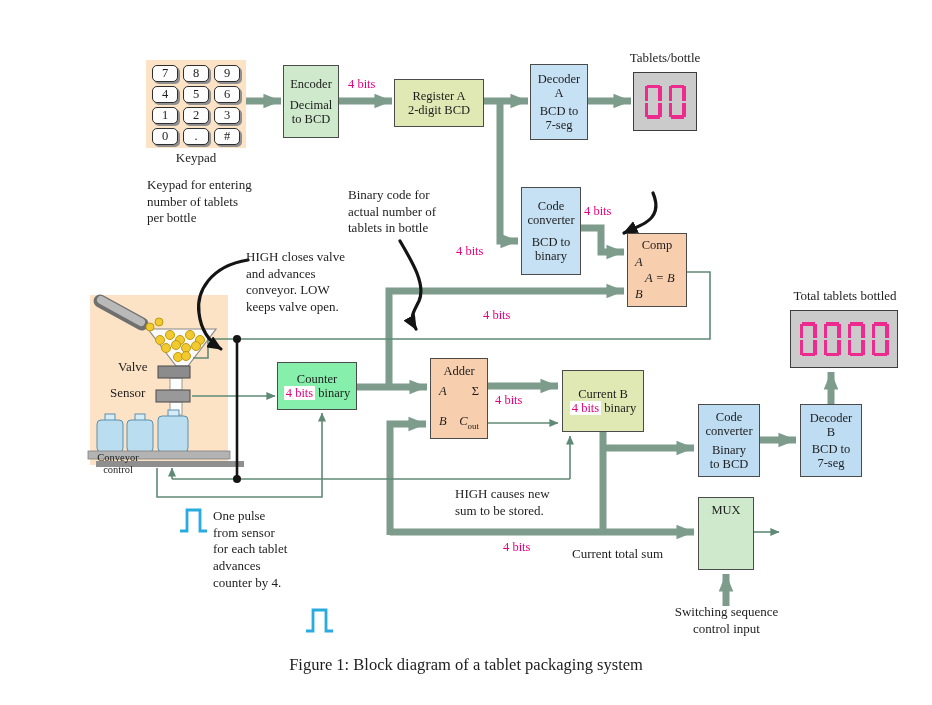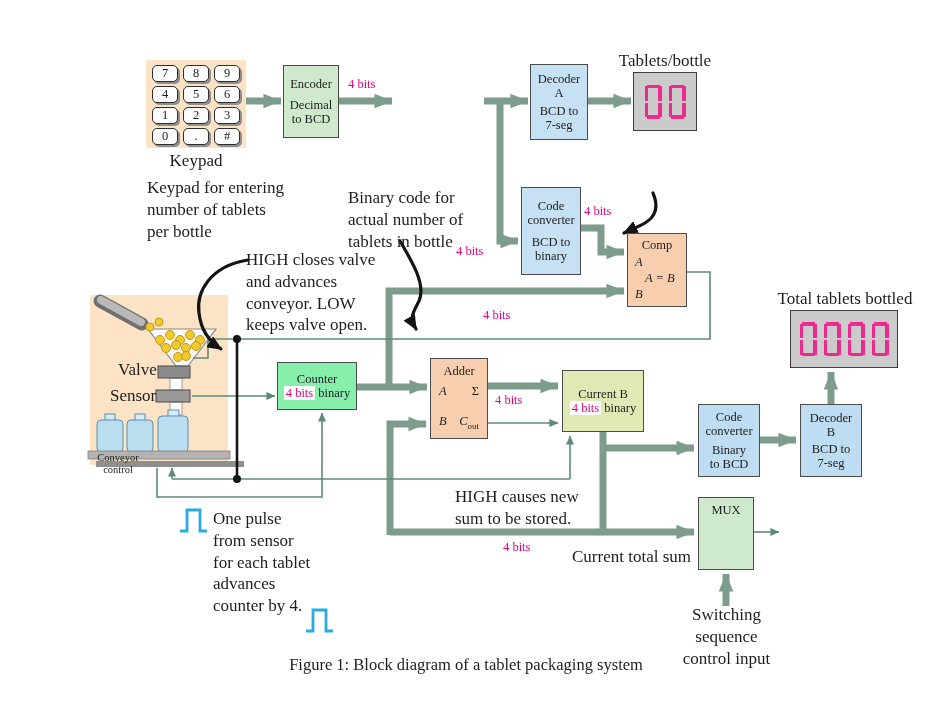--- a/index.html
+++ b/index.html
@@ -6,21 +6,21 @@
   #canvas{position:relative;width:932px;height:705px;background:#ffffff;
           font-family:"Liberation Serif","DejaVu Serif",serif;color:#1d1d1d;overflow:hidden;}
   svg{position:absolute;left:0;top:0;}
   .block{position:absolute;border:1.4px solid #4b4b4b;box-sizing:border-box;display:flex;
          flex-direction:column;align-items:center;justify-content:center;text-align:center;
          font-size:12.5px;line-height:1.14;padding:2px;}
   .bt,.bs{white-space:pre-line;}
   .bs{margin-top:7px;}
   .green{background:#cfe9cc;} .yellow{background:#e0e9b4;} .blue{background:#c6e0f4;}
   .blue2{background:#bedcf2;} .peach{background:#f8cfae;} .teal{background:#86efac;}
-  .lbl{position:absolute;font-size:17px;line-height:1.28;white-space:pre-line;}
+  .lbl{position:absolute;font-size:13px;line-height:1.28;white-space:pre-line;}
   .magenta{color:#e6007d;font-size:12.5px;white-space:nowrap;}
   .bits{color:#e6007d;background:#fff;padding:0 2px;}
   .caption{position:absolute;left:0;top:655px;width:932px;text-align:center;font-size:16.5px;}
   .small{font-size:10.5px;line-height:1.15;text-align:center;}
   
   .keypad{position:absolute;left:146px;top:60px;width:100px;height:88px;background:#fce3c5;
           display:grid;grid-template-columns:repeat(3,1fr);grid-template-rows:repeat(4,1fr);
           gap:4px 5px;padding:5px 6px;box-sizing:border-box;}
   .key{background:#fdfdfd;border:1.4px solid #2e2e2e;border-radius:5px;
        box-shadow:2px 2px 0 #8f8f8f;display:flex;align-items:center;justify-content:center;
@@ -162,20 +162,24 @@
   <div class="lbl" style="left:147px;top:177px;">Keypad for entering
 number of tablets
 per bottle</div>
 
   <div class="block green" style="left:283px;top:65px;width:56px;height:73px;">
     <div class="bt">Encoder</div>
     <div class="bs">Decimal
 to BCD</div>
   </div>
 
+  <div class="block yellow" style="left:394px;top:79px;width:90px;height:48px;">
+    <div class="bt">Register A</div>
+    <div class="bt">2-digit BCD</div>
+  </div>
 
   <div class="block blue" style="left:530px;top:64px;width:58px;height:76px;">
     <div class="bt">Decoder
 A</div>
     <div class="bs" style="margin-top:4px;">BCD to
 7-seg</div>
   </div>
 
   <div class="block blue" style="left:521px;top:187px;width:60px;height:88px;">
     <div class="bt">Code

